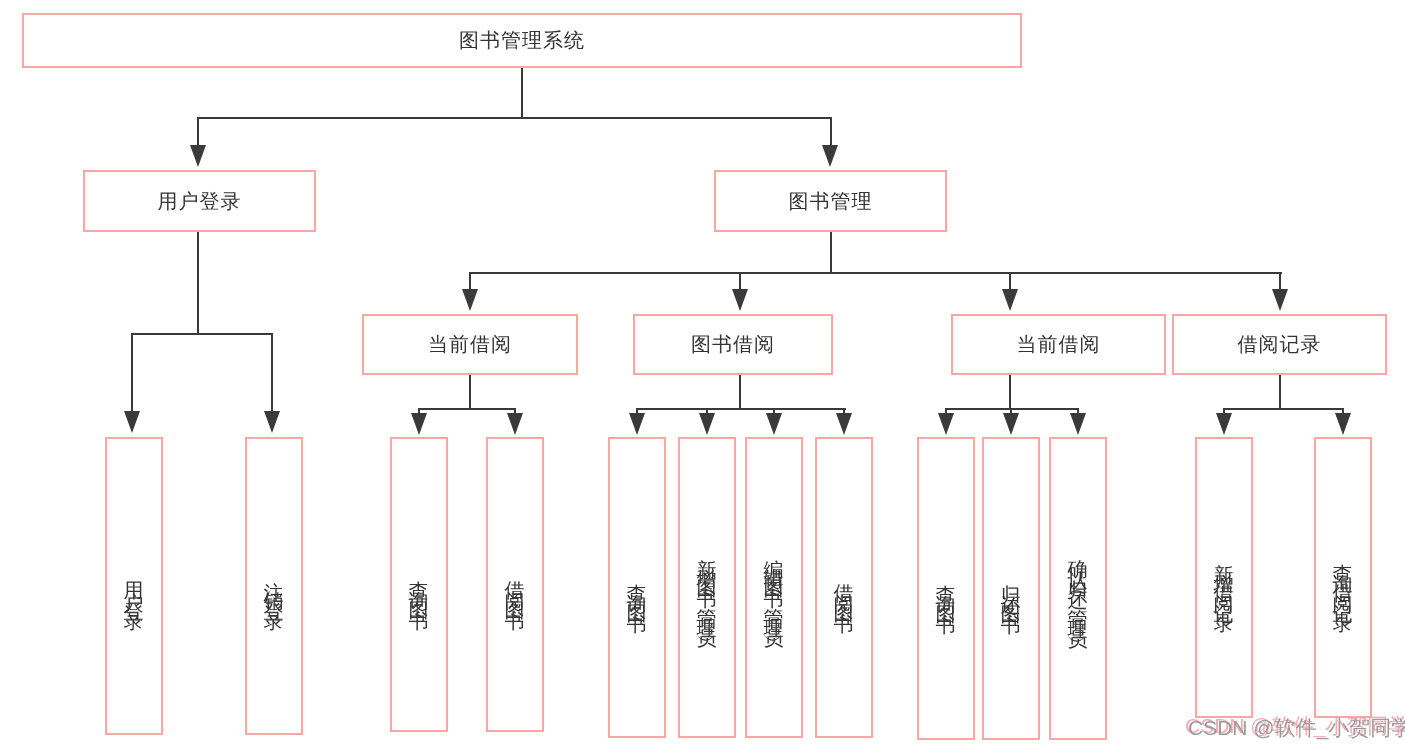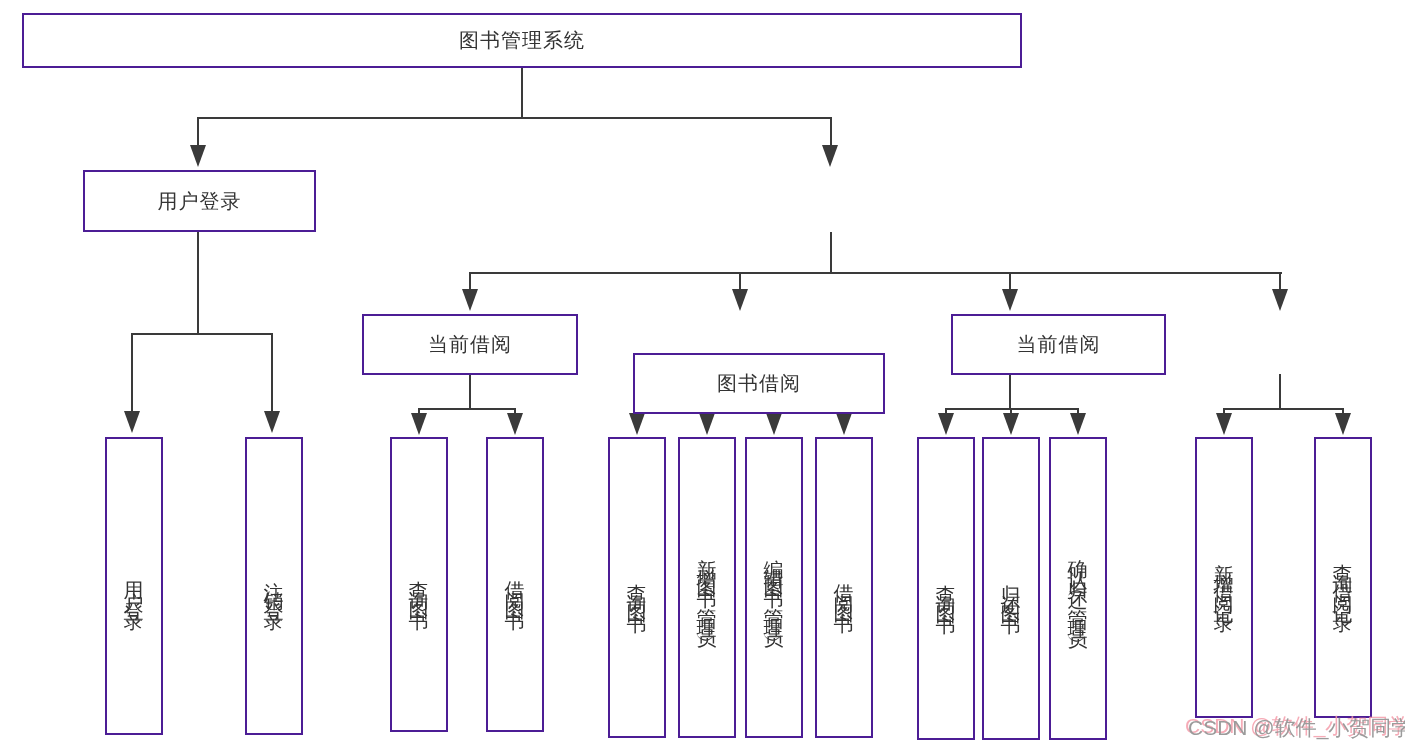--- a/index.html
+++ b/index.html
@@ -8,21 +8,21 @@
     width: 1405px;
     height: 747px;
     background: #ffffff;
     font-family: "Liberation Sans", "DejaVu Sans", sans-serif;
     overflow: hidden;
   }
   
   .node {
     position: absolute;
     box-sizing: border-box;
-    border: 2px solid #4c1d95;
+    border: 2px solid #fca5a5;
     background: #ffffff;
     display: flex;
     align-items: center;
     justify-content: center;
     color: #333333;
   }
   .node.hlabel { font-size: 20px; letter-spacing: 1px; }
   .root-box { border-width: 2px; }
   .leaf {
     width: 58px;
@@ -121,29 +121,35 @@
   <div class="vl" style="left:1342px; top:408px; height:7px;"></div>
   <div class="ar" style="left:1335px; top:413px;"></div>
 
   <div class="node hlabel root-box" style="left:22px; top:13px; width:1000px; height:55px;">
     <span>图书管理系统</span>
   </div>
 
   <div class="node hlabel" style="left:83px; top:170px; width:233px; height:62px;">
     <span>用户登录</span>
   </div>
+  <div class="node hlabel" style="left:714px; top:170px; width:233px; height:62px;">
+    <span>图书管理</span>
+  </div>
 
   <div class="node hlabel" style="left:362px; top:314px; width:216px; height:61px;">
     <span>当前借阅</span>
   </div>
-  <div class="node hlabel" style="left:633px; top:314px; width:252px; height:61px;margin-top:39px;">
+  <div class="node hlabel" style="left:633px; top:314px; width:200px; height:61px;">
     <span>图书借阅</span>
   </div>
   <div class="node hlabel" style="left:903px; top:314px; width:215px; height:61px;margin-left:48px;">
     <span>当前借阅</span>
+  </div>
+  <div class="node hlabel" style="left:1172px; top:314px; width:215px; height:61px;">
+    <span>借阅记录</span>
   </div>
 
   <div class="node leaf" style="left:105px; top:437px; height:298px;">
     <span class="vtext">用户登录</span>
   </div>
   <div class="node leaf" style="left:245px; top:437px; height:298px;">
     <span class="vtext">注销登录</span>
   </div>
 
   <div class="node leaf" style="left:390px; top:437px; height:295px;">

